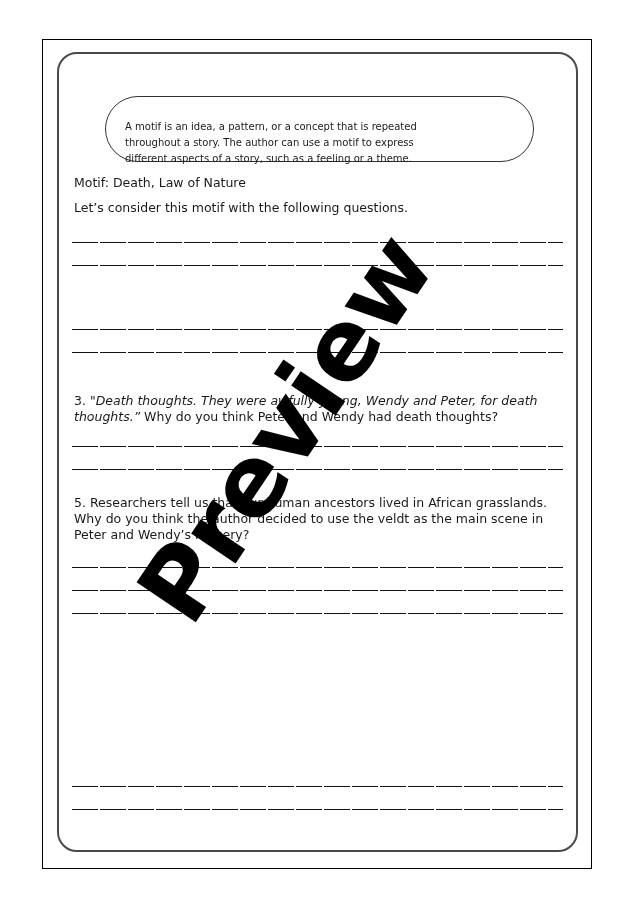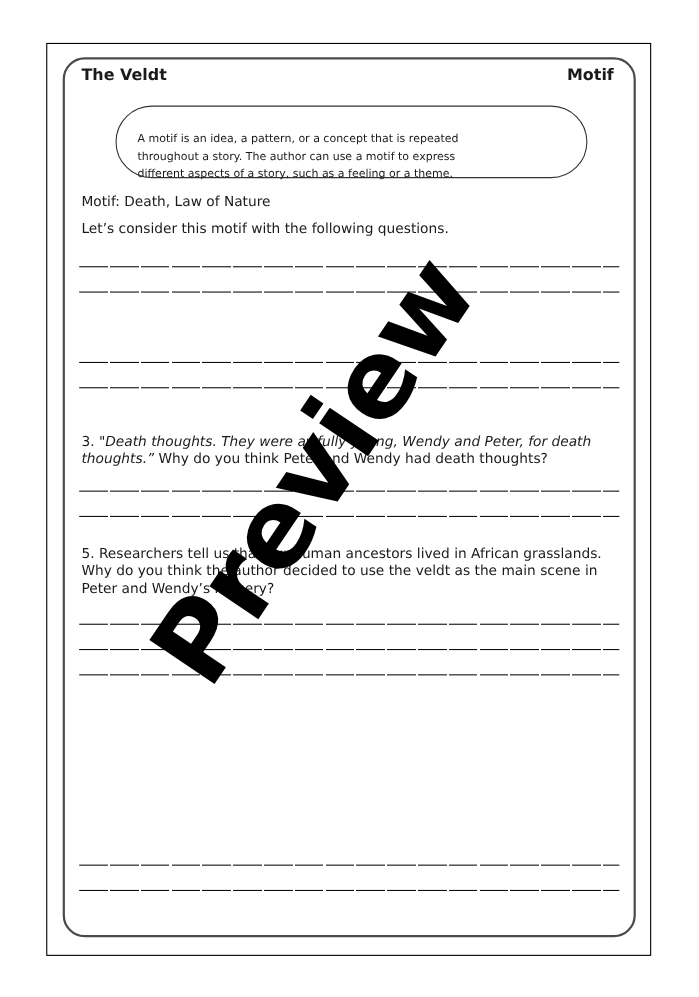--- a/index.html
+++ b/index.html
@@ -95,24 +95,20 @@
     z-index: 5;
   }
 </style>
 </head>
 <body>
 
 <div class="page">
   <div class="outer-border"></div>
 
   <div class="worksheet-box">
-    <div class="title-row">
-      <span>The Veldt</span>
-      <span>Motif</span>
-    </div>
 
     <div class="definition-box">
       <span>A motif is an idea, a pattern, or a concept that is repeated
 throughout a story. The author can use a motif to express
 different aspects of a story, such as a feeling or a theme.</span>
     </div>
 
     <p class="plain-line motif-line">Motif: Death, Law of Nature</p>
     <p class="plain-line intro-line">Let’s consider this motif with the following questions.</p>
 

